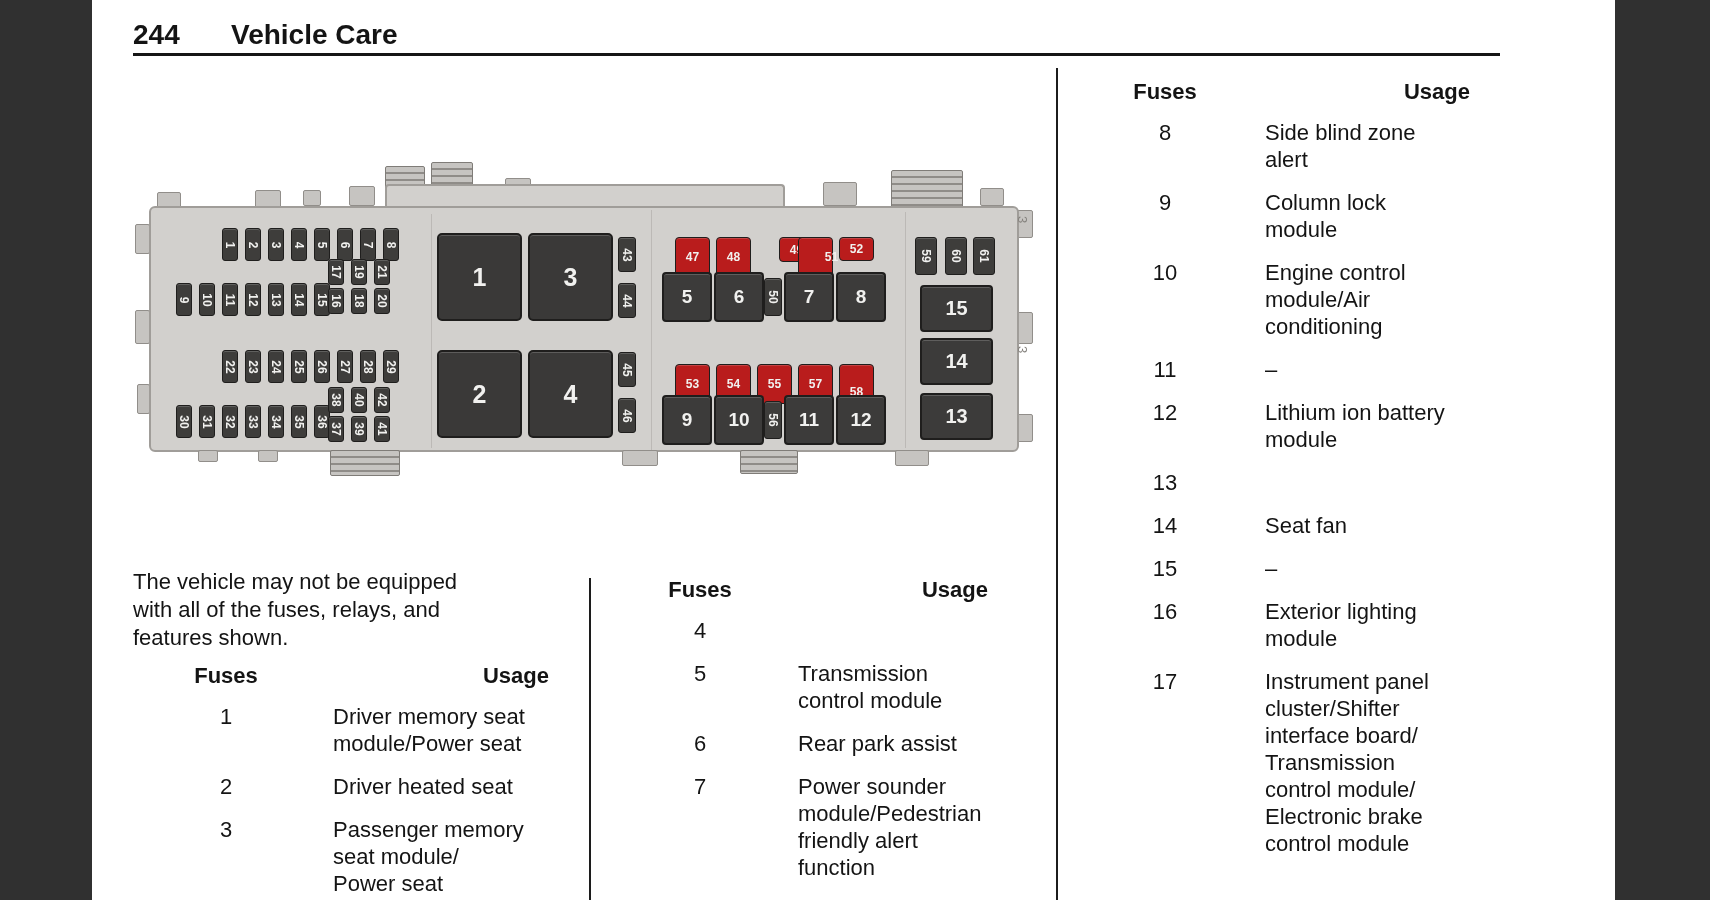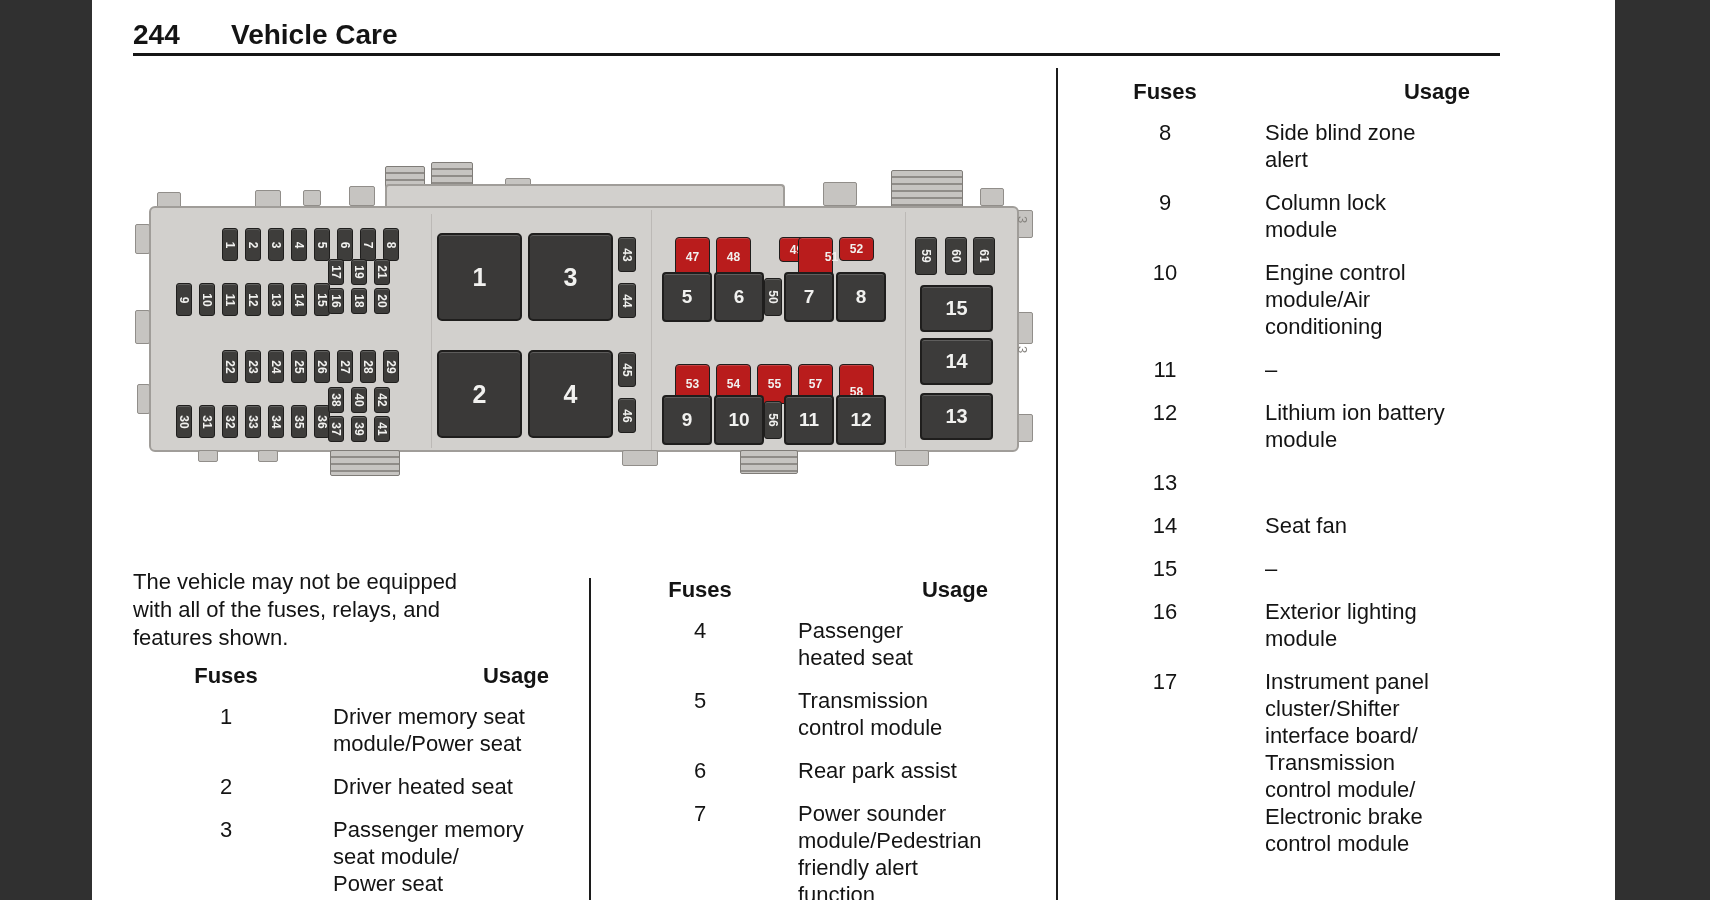--- a/index.html
+++ b/index.html
@@ -311,22 +311,20 @@
 Power seat</div>
       </div>
     </div>
   <div class="ftable t1">
       <div class="trow thead">
         <div class="tnum">Fuses</div>
         <div class="tusage">Usage</div>
       </div>
       <div class="trow">
         <div class="tnum">4</div>
-        <div class="tusage">Passenger
-heated seat</div>
       </div>
       <div class="trow">
         <div class="tnum">5</div>
         <div class="tusage">Transmission
 control module</div>
       </div>
       <div class="trow">
         <div class="tnum">6</div>
         <div class="tusage">Rear park assist</div>
       </div>

